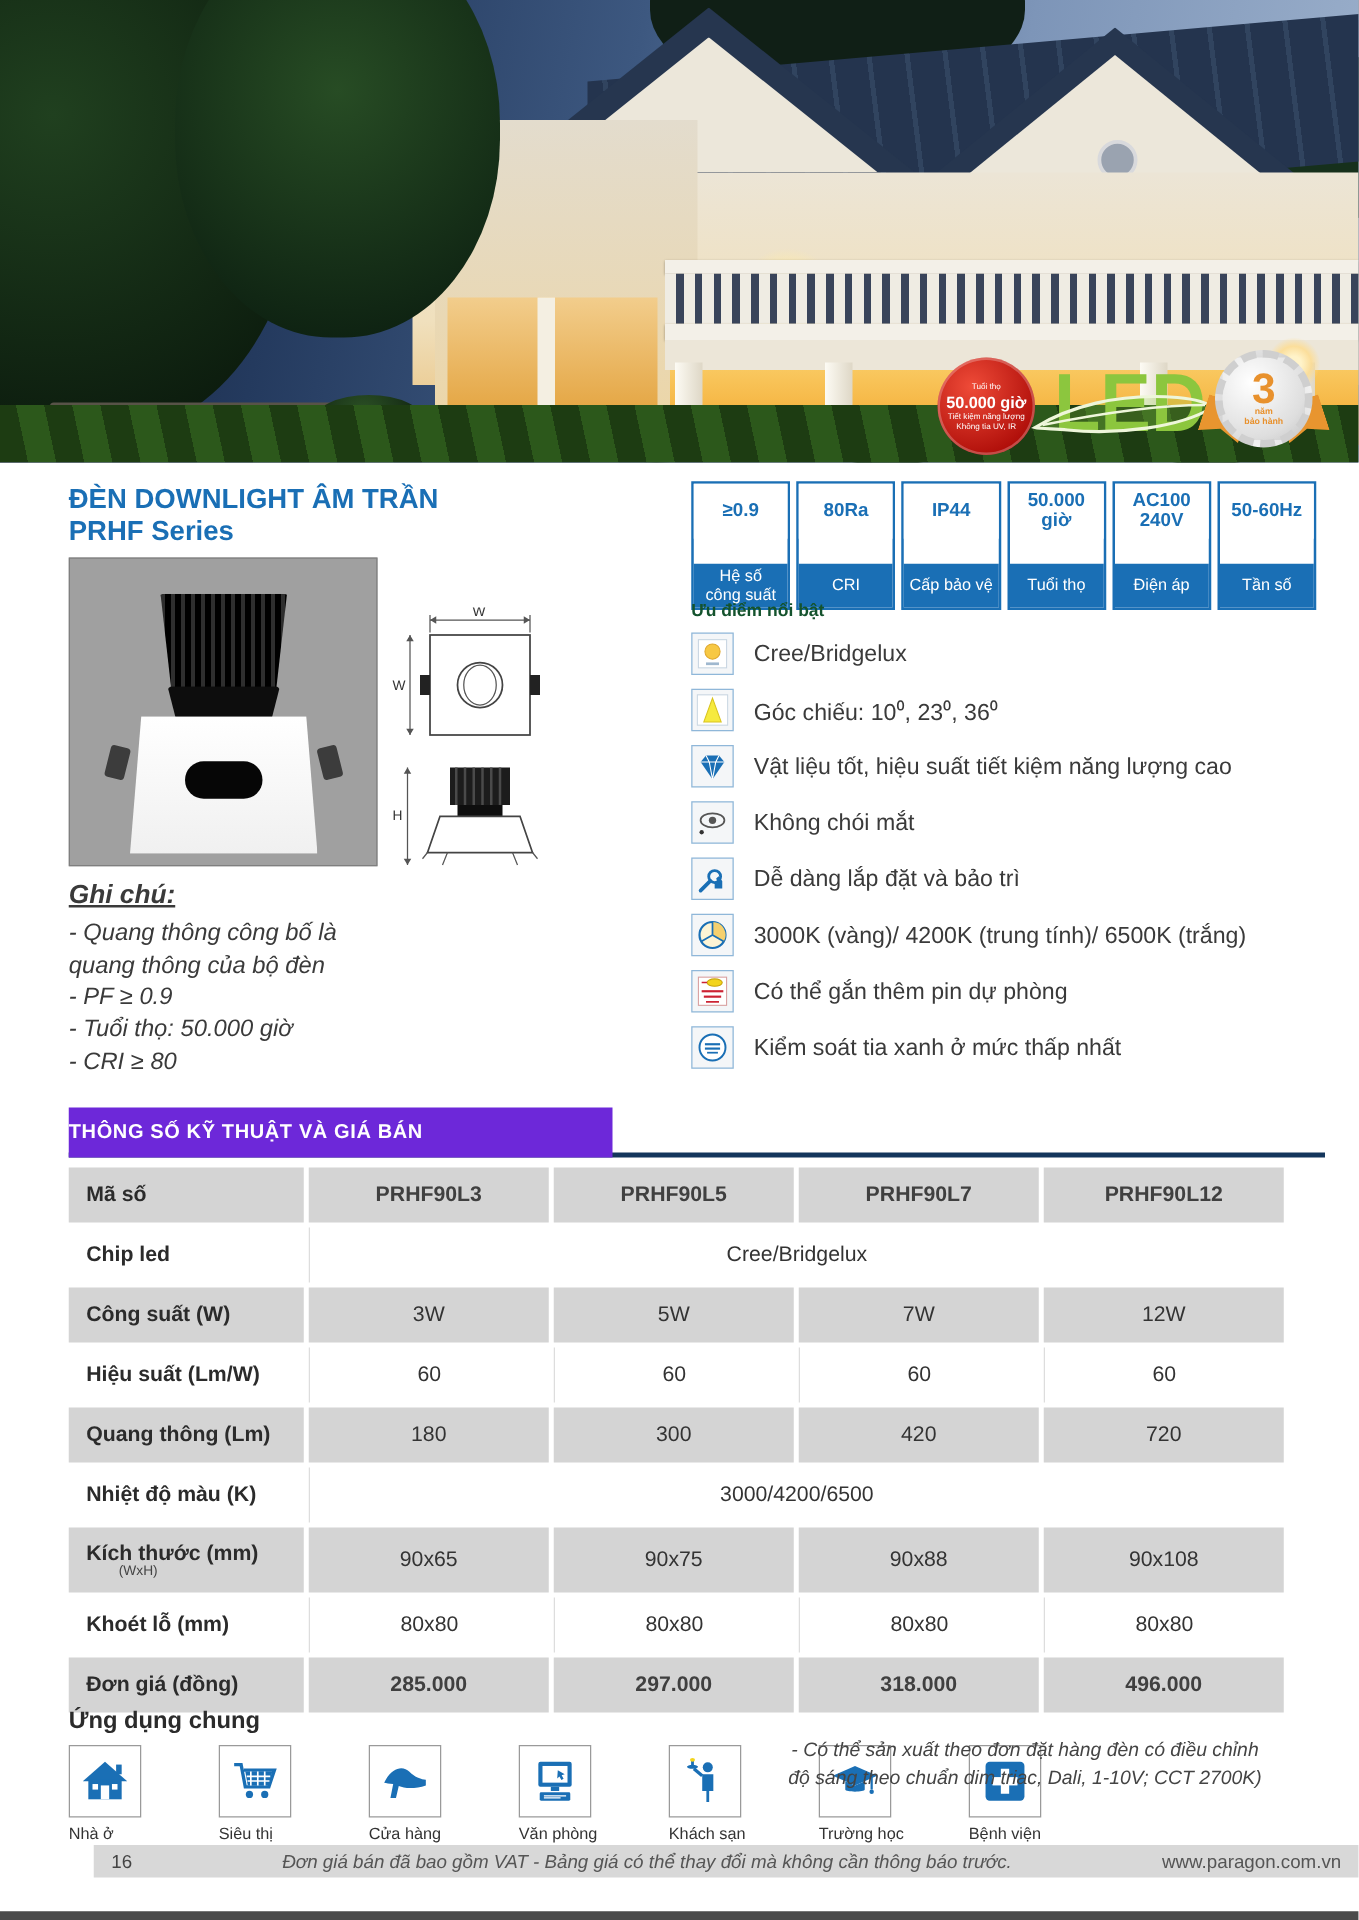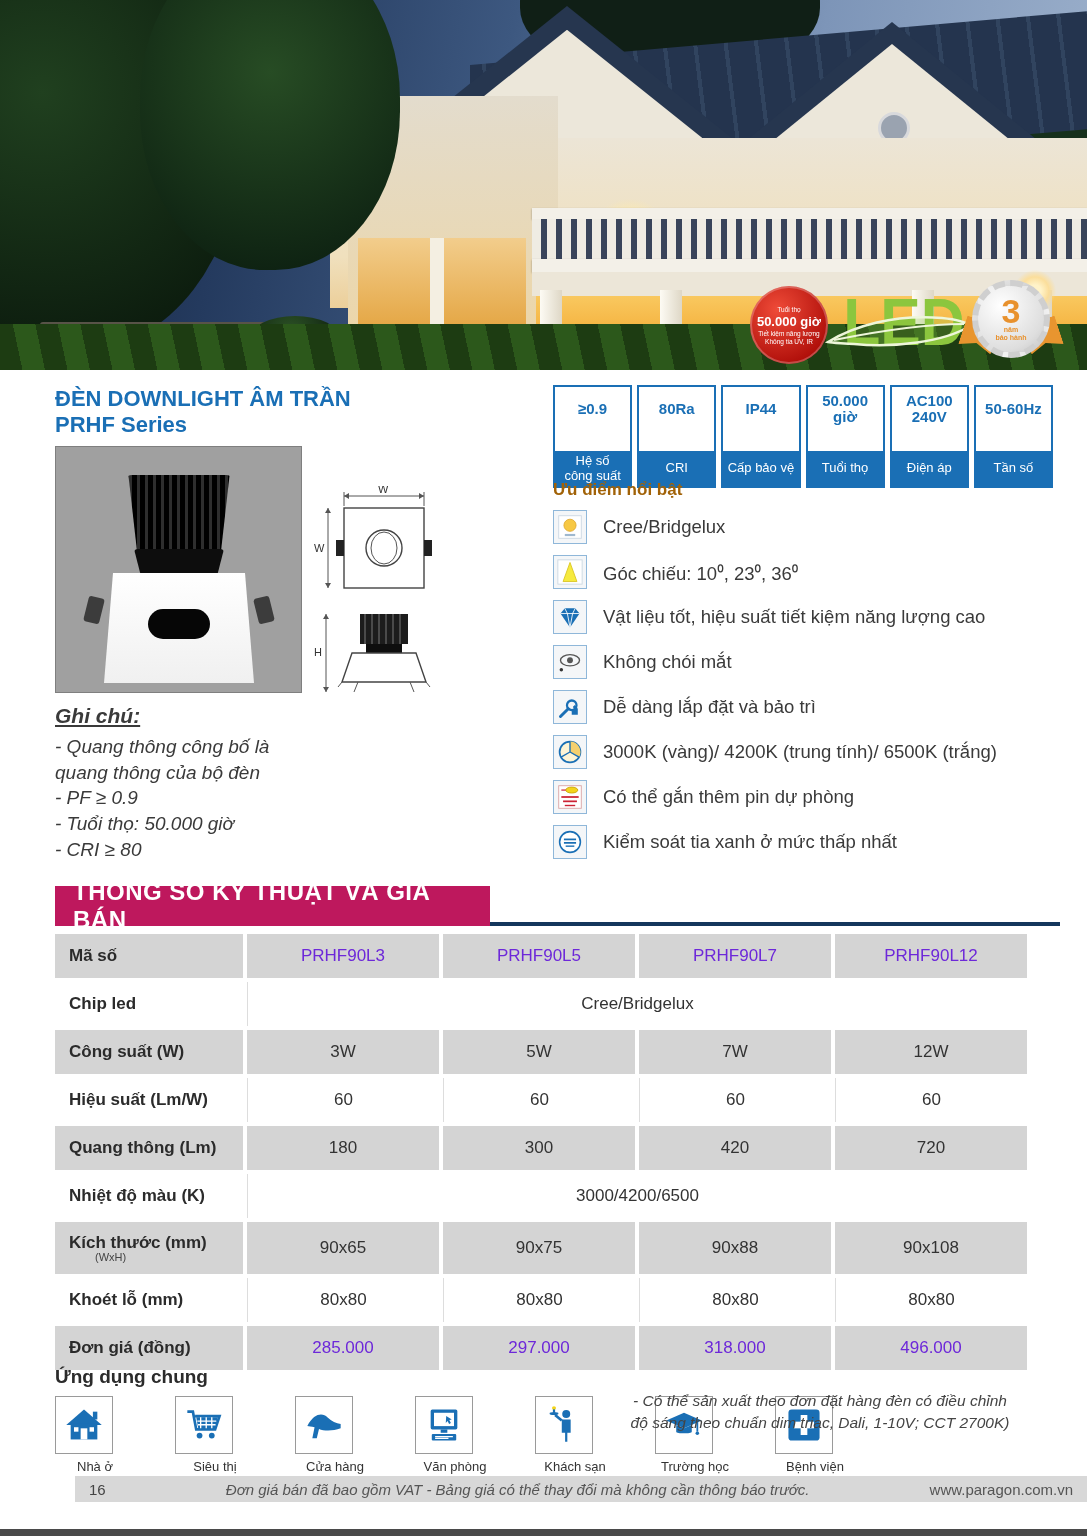--- a/index.html
+++ b/index.html
@@ -92,49 +92,49 @@
 
   
   .spec-badges{position:absolute;left:553px;top:385px;width:500px;display:flex;gap:5px;}
   .spec-badge{flex:1;border:2px solid #1a6fb5;display:flex;flex-direction:column;}
   .spec-badge .val{min-height:44px;background:#fff;color:#1a6fb5;font-weight:bold;font-size:15px;
       display:flex;align-items:center;justify-content:center;text-align:center;white-space:pre-line;line-height:1.1;}
   .spec-badge .lbl{min-height:33px;background:#1a6fb5;color:#fff;font-size:13px;
       display:flex;align-items:center;justify-content:center;text-align:center;white-space:pre-line;line-height:1.1;padding:1px 0;margin-top:20px;}
 
   .features{position:absolute;left:553px;top:480px;width:520px;}
-  .features .head{color:#a16207;font-weight:bold;font-size:17px;margin-bottom:10px;}
+  .features .head{color:#14532d;font-weight:bold;font-size:14px;margin-bottom:10px;}
   .feat{display:flex;align-items:center;gap:16px;margin-bottom:11px;}
   .feat .ic{width:32px;height:32px;border:1px solid #8fb7d9;background:#f4f6f8;flex:0 0 32px;
             display:flex;align-items:center;justify-content:center;}
   .feat .tx{font-size:18.5px;color:#3a3a3a;}
 
   
   .section-line{position:absolute;left:55px;top:922px;width:1005px;height:4px;background:#14365c;}
-  .section-bar{position:absolute;left:55px;top:886px;width:435px;height:40px;background:#be185d;color:#fff;
-      font-weight:bold;font-size:24px;display:flex;align-items:center;padding-left:18px;box-sizing:border-box;letter-spacing:.5px;}
+  .section-bar{position:absolute;left:55px;top:886px;width:435px;height:40px;background:#6d28d9;color:#fff;
+      font-weight:bold;font-size:16px;display:flex;align-items:center;box-sizing:border-box;letter-spacing:.5px;}
 
   
   .spec-grid{position:absolute;left:55px;top:934px;width:972px;display:grid;
       grid-template-columns:188px 1fr 1fr 1fr 1fr;gap:4px;background:#fff;}
   .cell{min-height:44px;display:flex;align-items:center;justify-content:center;font-size:17px;color:#333;}
   .cell.lbl{justify-content:flex-start;padding-left:14px;font-weight:bold;color:#2b2b2b;
       flex-direction:column;align-items:flex-start;justify-content:center;}
   .cell.span4{grid-column:2/6;}
   .row-g{background:#d4d4d4;}
   .row-w{background:#fff;border-left:1px solid #ddd;}
   .row-w.lbl{border-left:none;}
-  .blue-b{color:#6d28d9;font-weight:normal;}
+  .blue-b{color:#404040;font-weight:bold;}
   .sub{font-size:11px;font-weight:normal;color:#444;margin-left:26px;margin-top:-2px;}
 
   
   .apps{position:absolute;left:55px;top:1366px;}
   .apps .head{font-size:19px;font-weight:bold;color:#2b2b2b;margin-bottom:8px;}
   .apps .row{display:flex;gap:40px;}
-  .app{width:80px;text-align:center;}
+  .app{width:80px;}
   .app .box{width:58px;height:58px;border:1px solid #9a9a9a;background:#fff;box-sizing:border-box;
       display:flex;align-items:center;justify-content:center;}
   .app .lab{font-size:13px;color:#333;margin-top:5px;white-space:nowrap;}
 
   .prod-note{position:absolute;left:580px;top:1390px;width:480px;font-style:italic;font-size:15.5px;
       color:#444;text-align:center;white-space:pre-line;line-height:1.45;}
 
   
   .footer-bar{position:absolute;left:75px;top:1476px;width:1012px;height:26px;background:#d8d8d8;
       display:flex;align-items:center;font-size:15px;color:#555;}

